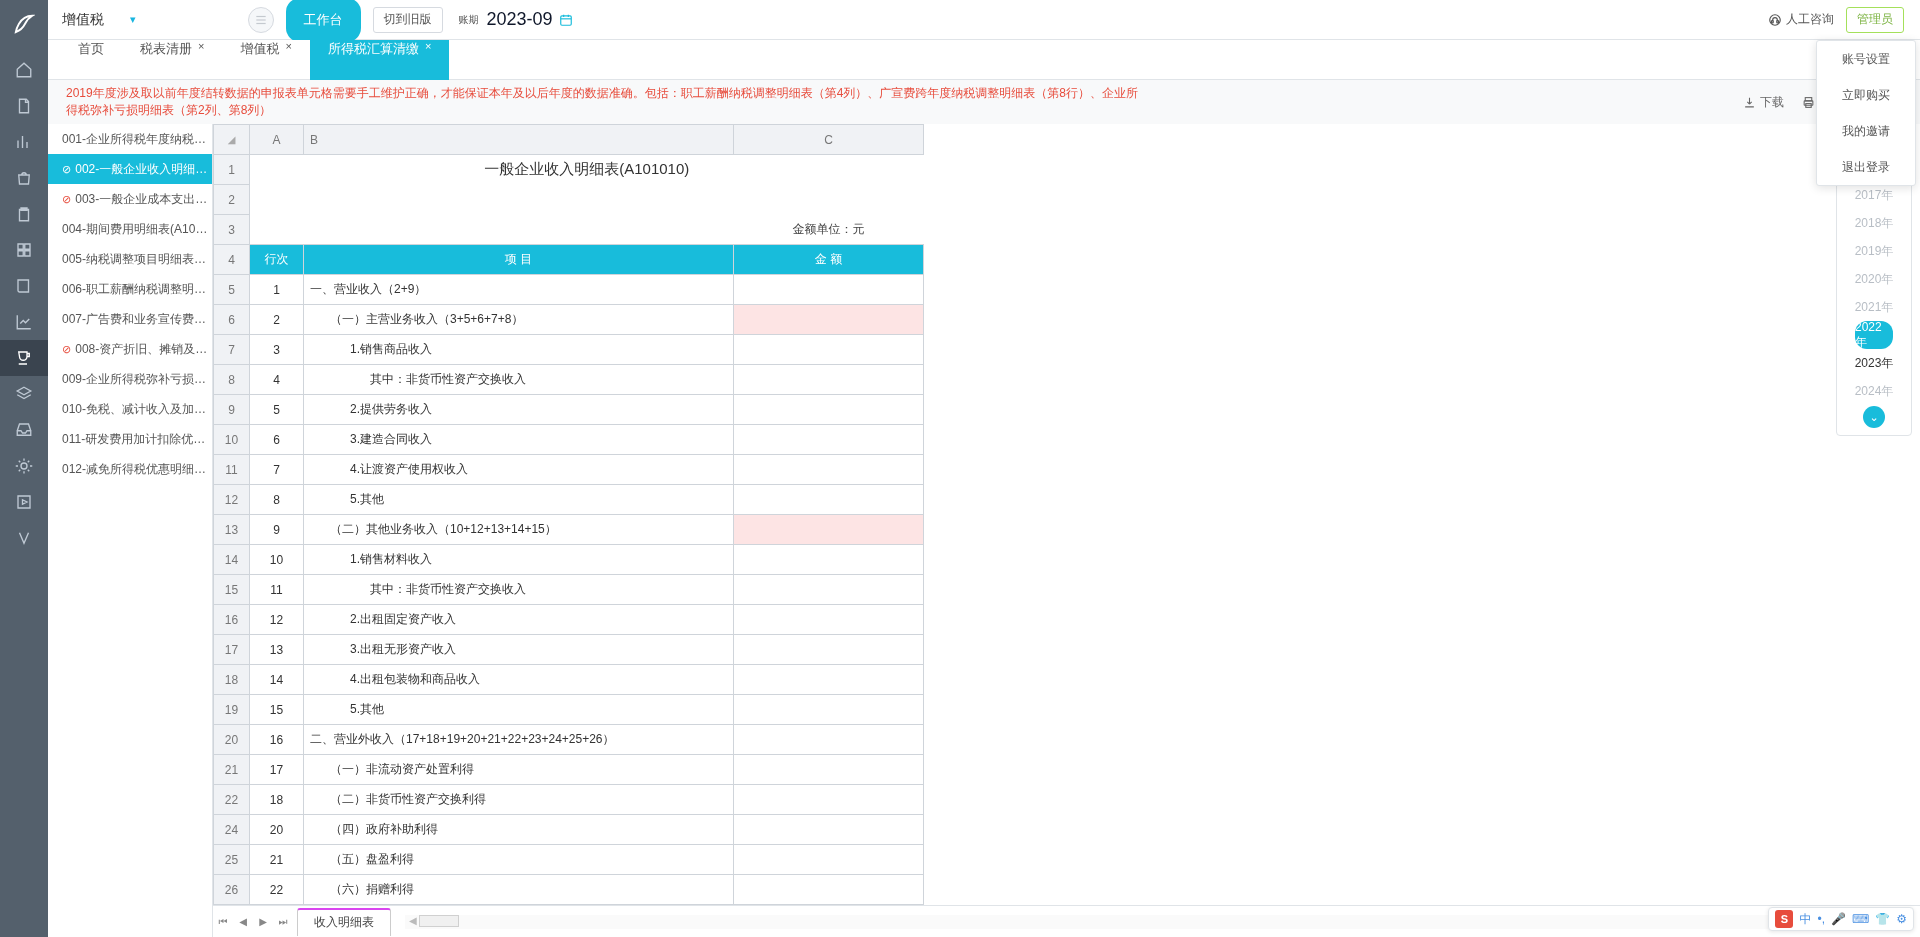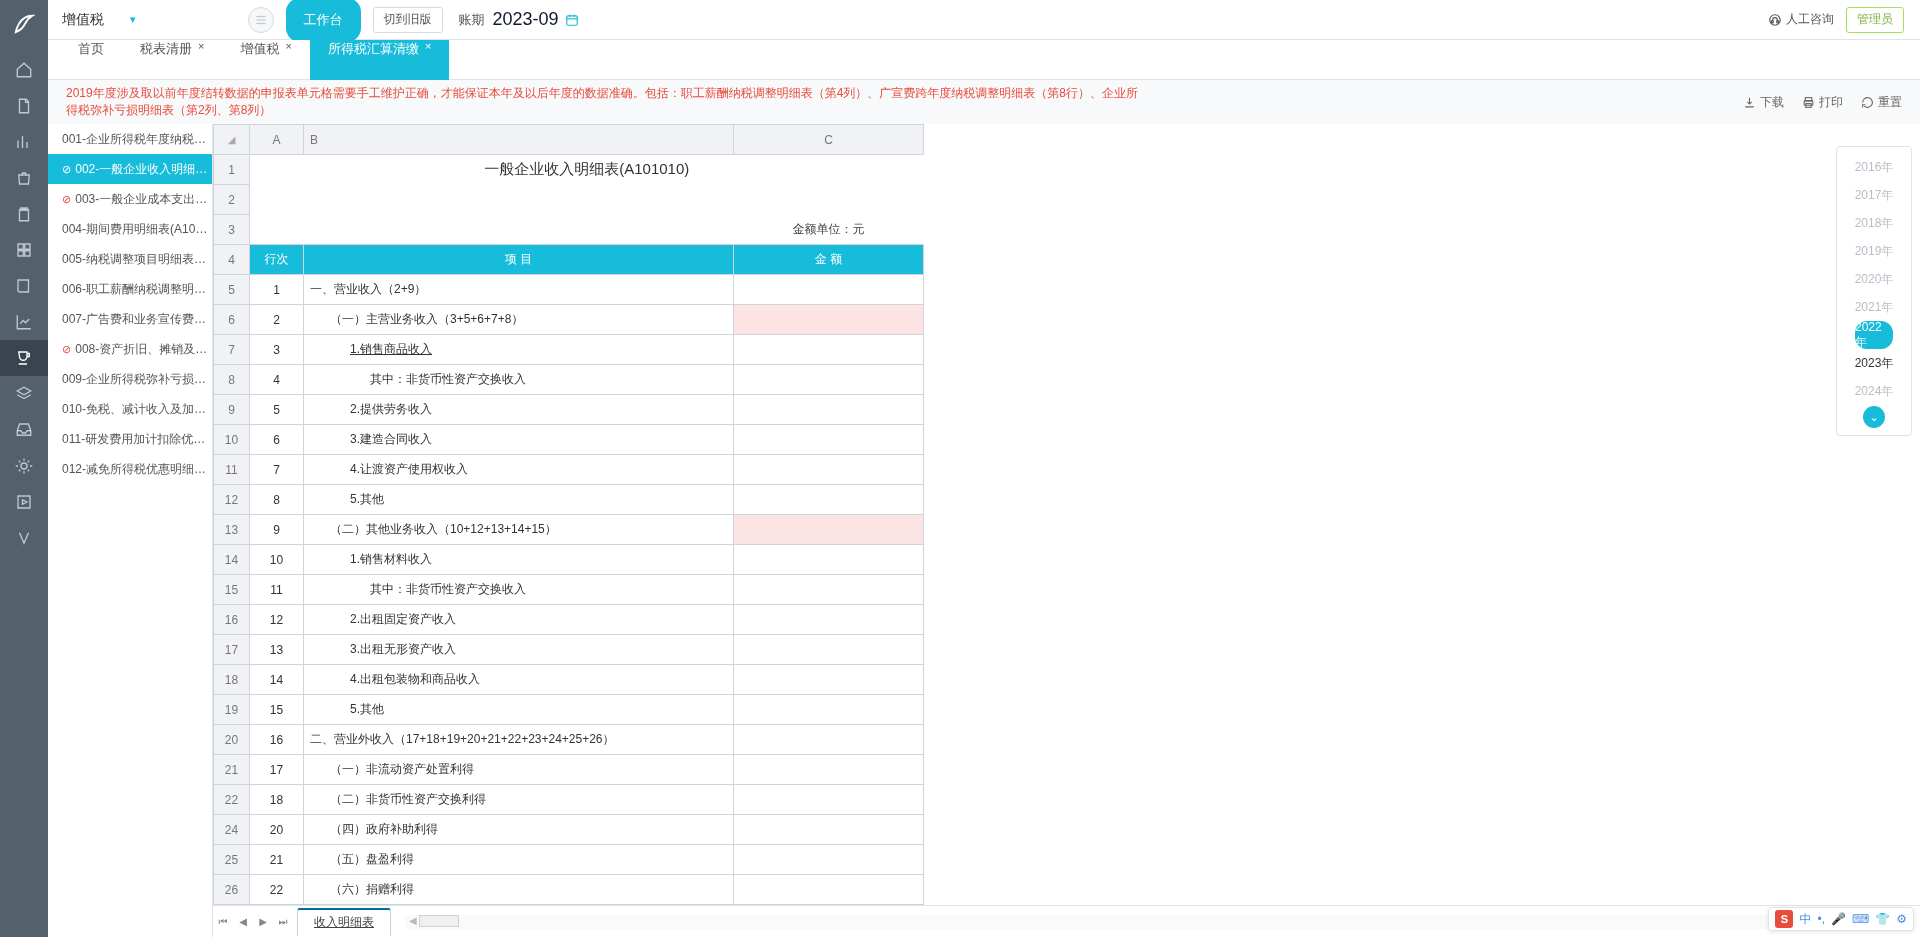--- a/index.html
+++ b/index.html
@@ -11,21 +11,21 @@
     .rail-btn { width:48px; height:36px; display:flex; align-items:center; justify-content:center; color:#bfc9d4; cursor:pointer; }
     .rail-btn.active { background:#3a444f; color:#fff; }
     
     .main { flex:1; display:flex; flex-direction:column; }
     .topbar { height:40px; background:#fff; border-bottom:1px solid #e0e4e8; display:flex; align-items:center; padding:0 8px 0 0; }
     .module-name { padding:0 20px 0 14px; font-size:14px; color:#333; }
     .chevron { color:#18b5e0; cursor:pointer; padding:0 6px; font-size:11px; }
     .btn-round { width:26px; height:26px; border-radius:50%; border:1px solid #d6dae0; background:#f5f7f9; color:#c4c9cf; display:flex; align-items:center; justify-content:center; margin:0 6px; cursor:pointer; font-size:13px; }
     .btn-workspace { height:44px; padding:0 18px; border-radius:14px; background:#18bcdb; color:#fff; border:none; cursor:pointer; font-size:13px; margin:0 6px; }
     .btn-old { height:26px; padding:0 10px; background:#fff; border:1px solid #d6dae0; border-radius:3px; cursor:pointer; font-size:12px; color:#555; margin:0 6px; }
-    .period-label { margin-left:10px; color:#555; font-size:13px; }
+    .period-label { margin-left:10px; color:#555; font-size:10px; }
     .period-value { margin-left:8px; color:#0f172a; font-size:18px; }
     .period-icon { margin-left:6px; color:#18bcdb; cursor:pointer; }
     .top-spacer { flex:1; }
     .top-link { color:#555; font-size:12px; margin:0 6px; cursor:pointer; display:flex; align-items:center; gap:4px; }
     .admin-btn { height:26px; padding:0 10px; border:1px solid #a4e05a; color:#7CB342; background:#fff; border-radius:3px; cursor:pointer; font-size:12px; margin-left:6px; margin-right:8px; }
     
     .tabs { height:40px; background:#fff; border-bottom:1px solid #e0e4e8; display:flex; align-items:center; padding-left:12px; }
     .tab { height:40px; padding:0 18px; display:flex; align-items:flex-start; gap:6px; cursor:pointer; font-size:13px; color:#555; }
     .tab.active { background:#18bcdb; color:#fff; }
     .tab-x { font-size:11px; cursor:pointer; }
@@ -52,21 +52,21 @@
     .sheet .itemcol { width:430px; text-align:left; }
     .sheet .valcol { width:190px; }
     .sheet .title-cell { font-size:15px; font-weight:500; text-align:center; border:none; }
     .sheet .unit-cell { text-align:center; border:none; color:#444; }
     .sheet .hdr-teal { background:#18bcdb; color:#fff; font-weight:500; }
     .sheet .pink { background:#fde4e4; }
     
     .sheet-footer { height:32px; border-top:1px solid #e0e4e8; display:flex; align-items:center; background:#fff; position:relative; }
     .sf-triangle { width:20px; height:20px; display:flex; align-items:center; justify-content:center; color:#888; cursor:pointer; font-size:10px; }
     .sf-tab { height:28px; padding:0 16px; border:1px solid #ccc; border-bottom:none; border-radius:3px 3px 0 0; background:#fff; display:flex; align-items:center; font-size:12px; color:#444; cursor:pointer; margin-left:4px; }
-    .sf-tab.active { border-top:2px solid #0369a1;text-decoration:underline; }
+    .sf-tab.active { border-top:2px solid #d946ef; }
     .sf-hscroll { flex:1; margin:0 14px; height:14px; background:#fafafa; position:relative; overflow:hidden; }
     .sf-thumb { position:absolute; left:0; top:0; height:12px; width:40px; background:#f0f0f0; border:1px solid #d0d0d0; }
     
     .user-menu { position:absolute; top:40px; right:4px; width:100px; background:#fff; border:1px solid #e0e4e8; border-radius:3px; box-shadow:0 2px 10px rgba(0,0,0,.12); z-index:50; }
     .user-menu-item { height:36px; display:flex; align-items:center; justify-content:center; font-size:12px; color:#555; cursor:pointer; }
     
     .year-rail { position:absolute; right:8px; top:146px; width:76px; background:#fff; border:1px solid #e0e4e8; border-radius:4px; padding:6px 12px; z-index:20; }
     .year-item { height:28px; display:flex; align-items:center; justify-content:center; font-size:12px; color:#b8bec5; cursor:pointer; }
     .year-item.enabled { color:#333; }
     .year-item.active { background:#18bcdb; color:#fff; border-radius:12px; margin:0 6px; }
@@ -194,20 +194,26 @@
             <circle cx="12" cy="12" r="9"></circle>
             <path d="M8 14v-2a4 4 0 0 1 8 0v2"></path>
             <rect x="6" y="13" width="3" height="4" rx="1"></rect>
             <rect x="15" y="13" width="3" height="4" rx="1"></rect>
           </svg>
         <span>人工咨询</span>
       </span>
       <button class="admin-btn">管理员</button>
     </div>
 
+    <div class="user-menu" id="user-menu">
+        <div class="user-menu-item">账号设置</div>
+        <div class="user-menu-item">立即购买</div>
+        <div class="user-menu-item">我的邀请</div>
+        <div class="user-menu-item">退出登录</div>
+      </div>
 
     <div class="tabs" id="tabs-bar">
         <div class="tab">
           <span>首页</span>
         </div>
         <div class="tab">
           <span>税表清册</span>
           <span class="tab-x">×</span>
         </div>
         <div class="tab">
@@ -328,21 +334,21 @@
                 </tr>
                 <tr>
                   <td class="rowhdr">6</td>
                   <td class="seqcol">2</td>
                   <td class="itemcol" style="padding-left: 26px;">（一）主营业务收入（3+5+6+7+8）</td>
                   <td class="valcol pink"></td>
                 </tr>
                 <tr>
                   <td class="rowhdr">7</td>
                   <td class="seqcol">3</td>
-                  <td class="itemcol" style="padding-left: 46px; text-decoration: underline;">1.销售商品收入</td>
+                  <td class="itemcol" style="padding-left: 46px;">1.销售商品收入</td>
                   <td class="valcol"></td>
                 </tr>
                 <tr>
                   <td class="rowhdr">8</td>
                   <td class="seqcol">4</td>
                   <td class="itemcol" style="padding-left: 66px;">其中：非货币性资产交换收入</td>
                   <td class="valcol"></td>
                 </tr>
                 <tr>
                   <td class="rowhdr">9</td>

